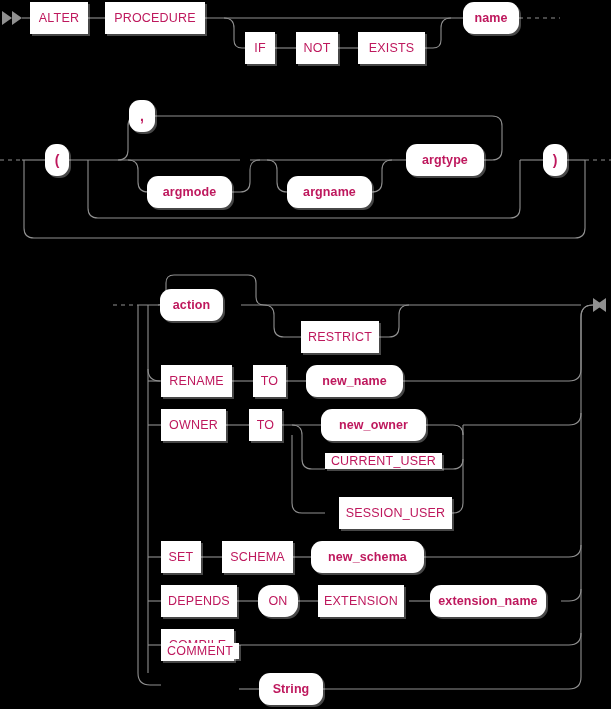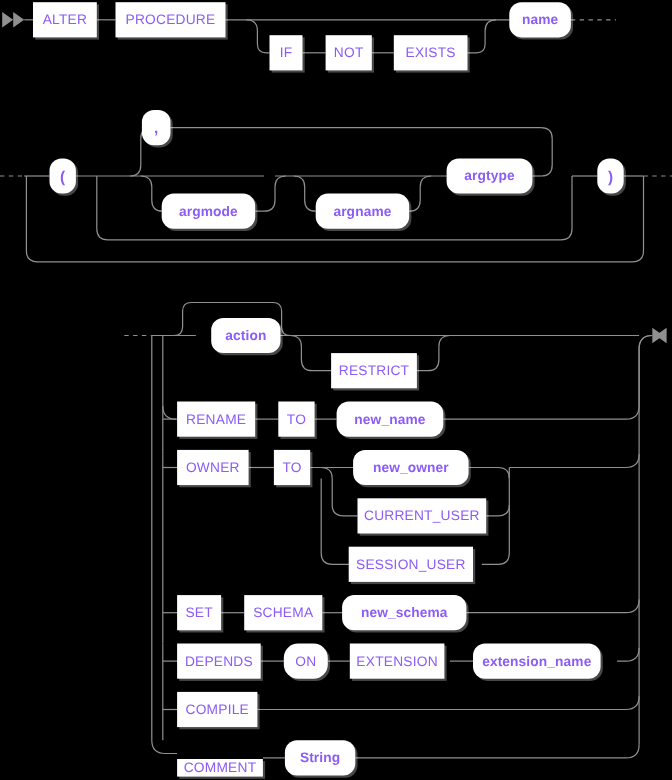--- a/index.html
+++ b/index.html
@@ -24,21 +24,21 @@
     position: absolute;
     left: 0; top: 0;
     width: 611px;
     height: 709px;
     pointer-events: none;
   }
   .node {
     position: absolute;
     box-sizing: border-box;
     background: #ffffff;
-    color: #8b5cf6;
+    color: #be185d;
     display: flex;
     align-items: center;
     justify-content: center;
     white-space: nowrap;
     box-shadow: 2px 2px 0 rgba(255,255,255,0.28);
   }
   .terminal {
     border-radius: 0;
     font-weight: 400;
     font-size: 12.5px;
@@ -174,35 +174,35 @@
       <div class="node terminal" style="left: 245px; top: 32px; width: 30px; height: 32px;">IF</div>
       <div class="node terminal" style="left: 296px; top: 32px; width: 42px; height: 32px;">NOT</div>
       <div class="node terminal" style="left: 358px; top: 32px; width: 67px; height: 32px;">EXISTS</div>
       <div class="node nonterminal" style="left: 463px; top: 2px; width: 56px; height: 32px;">name</div>
       <div class="node punct" style="left: 129px; top: 100px; width: 26px; height: 32px;">,</div>
       <div class="node punct" style="left: 45px; top: 144px; width: 24px; height: 32px;">(</div>
       <div class="node nonterminal" style="left: 406px; top: 144px; width: 78px; height: 32px;">argtype</div>
       <div class="node nonterminal" style="left: 147px; top: 176px; width: 85px; height: 32px;">argmode</div>
       <div class="node nonterminal" style="left: 287px; top: 176px; width: 85px; height: 32px;">argname</div>
       <div class="node punct" style="left: 543px; top: 144px; width: 24px; height: 32px;">)</div>
-      <div class="node nonterminal" style="left: 192px; top: 289px; width: 63px; height: 32px;">action</div>
+      <div class="node nonterminal" style="left: 160px; top: 289px; width: 63px; height: 32px;">action</div>
       <div class="node terminal" style="left: 301px; top: 321px; width: 78px; height: 32px;">RESTRICT</div>
       <div class="node terminal" style="left: 161px; top: 365px; width: 71px; height: 32px;">RENAME</div>
       <div class="node terminal" style="left: 253px; top: 365px; width: 33px; height: 32px;">TO</div>
       <div class="node nonterminal" style="left: 306px; top: 365px; width: 97px; height: 32px;">new_name</div>
       <div class="node terminal" style="left: 161px; top: 409px; width: 65px; height: 32px;">OWNER</div>
       <div class="node terminal" style="left: 249px; top: 409px; width: 33px; height: 32px;">TO</div>
       <div class="node nonterminal" style="left: 321px; top: 409px; width: 105px; height: 32px;">new_owner</div>
-      <div class="node terminal" style="left: 325px; top: 453px; width: 117px; height: 32px;">CURRENT_USER</div>
-      <div class="node terminal" style="left: 317px; top: 497px; width: 113px; height: 32px;">SESSION_USER</div>
+      <div class="node terminal" style="left: 325px; top: 453px; width: 117px; height: 16px;">CURRENT_USER</div>
+      <div class="node terminal" style="left: 339px; top: 497px; width: 113px; height: 32px;">SESSION_USER</div>
       <div class="node terminal" style="left: 161px; top: 541px; width: 40px; height: 32px;">SET</div>
       <div class="node terminal" style="left: 222px; top: 541px; width: 71px; height: 32px;">SCHEMA</div>
       <div class="node nonterminal" style="left: 311px; top: 541px; width: 113px; height: 32px;">new_schema</div>
       <div class="node terminal" style="left: 161px; top: 585px; width: 76px; height: 32px;">DEPENDS</div>
       <div class="node terminal" style="left: 258px; top: 585px; width: 40px; height: 32px; border-radius: 13px;">ON</div>
       <div class="node terminal" style="left: 318px; top: 585px; width: 86px; height: 32px;">EXTENSION</div>
       <div class="node nonterminal" style="left: 430px; top: 585px; width: 116px; height: 32px;">extension_name</div>
       <div class="node terminal" style="left: 161px; top: 629px; width: 73px; height: 32px;">COMPILE</div>
-      <div class="node terminal" style="left: 161px; top: 690px; width: 78px; height: 16px;">COMMENT</div>
+      <div class="node terminal" style="left: 161px; top: 643px; width: 78px; height: 16px;">COMMENT</div>
       <div class="node nonterminal" style="left: 259px; top: 673px; width: 64px; height: 32px;">String</div>
     </div>
 
 </div>
 
 </body></html>

